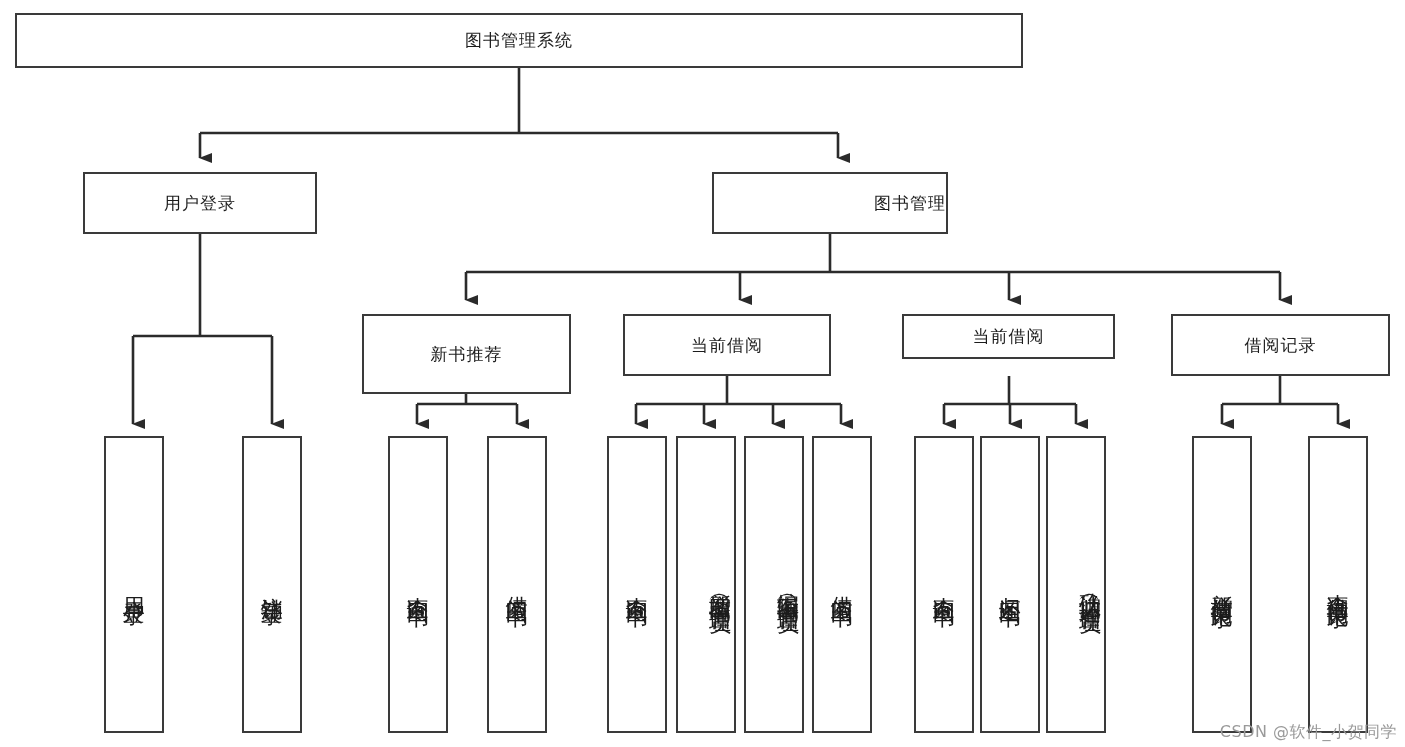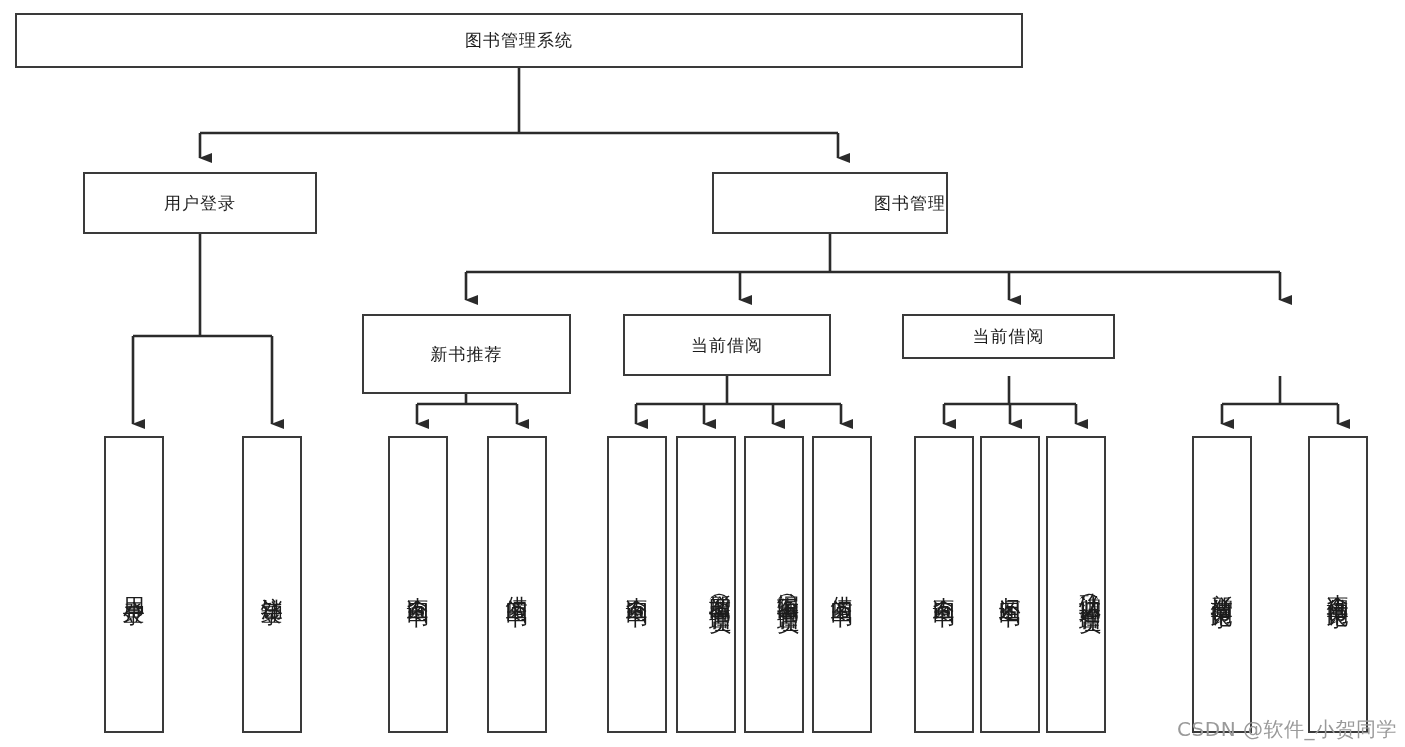--- a/index.html
+++ b/index.html
@@ -59,21 +59,21 @@
     white-space: pre-line;
     text-align: center;
   }
   .node.v .lbl {
     white-space: nowrap;
   }
   #watermark {
     position: absolute;
     right: 8px;
     bottom: 4px;
-    font-size: 20px;
+    font-size: 16px;
     color: #9a9a9a;
     letter-spacing: 0.5px;
     white-space: nowrap;
     font-family: "DejaVu Sans", "Liberation Sans", sans-serif;
   }
 </style>
 </head>
 <body>
 
 <div id="canvas">
@@ -141,20 +141,23 @@
 
   <div class="node h" style="left:362px; top:314px; width:209px; height:80px;">
     <span class="lbl">新书推荐</span>
   </div>
   <div class="node h" style="left:623px; top:314px; width:208px; height:62px;">
     <span class="lbl">当前借阅</span>
   </div>
   <div class="node h" style="left:902px; top:314px; width:213px; height:45px;">
     <span class="lbl">当前借阅</span>
   </div>
+  <div class="node h" style="left:1171px; top:314px; width:219px; height:62px;">
+    <span class="lbl">借阅记录</span>
+  </div>
 
   <div class="node v short" style="left:104px; top:436px; width:60px; height:297px;">
     <span class="lbl">用户登录</span>
   </div>
   <div class="node v short" style="left:242px; top:436px; width:60px; height:297px;">
     <span class="lbl">注销登录</span>
   </div>
 
   <div class="node v short" style="left:388px; top:436px; width:60px; height:297px;">
     <span class="lbl">查询图书</span>

